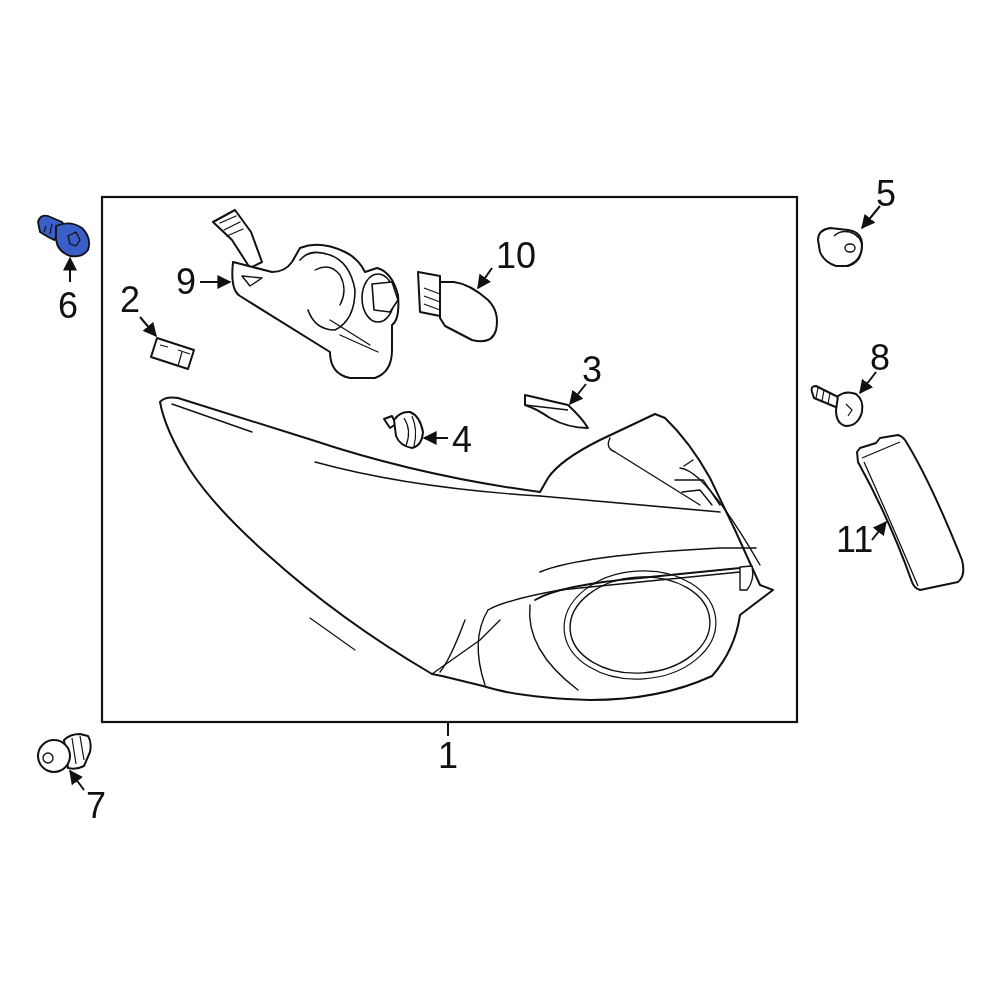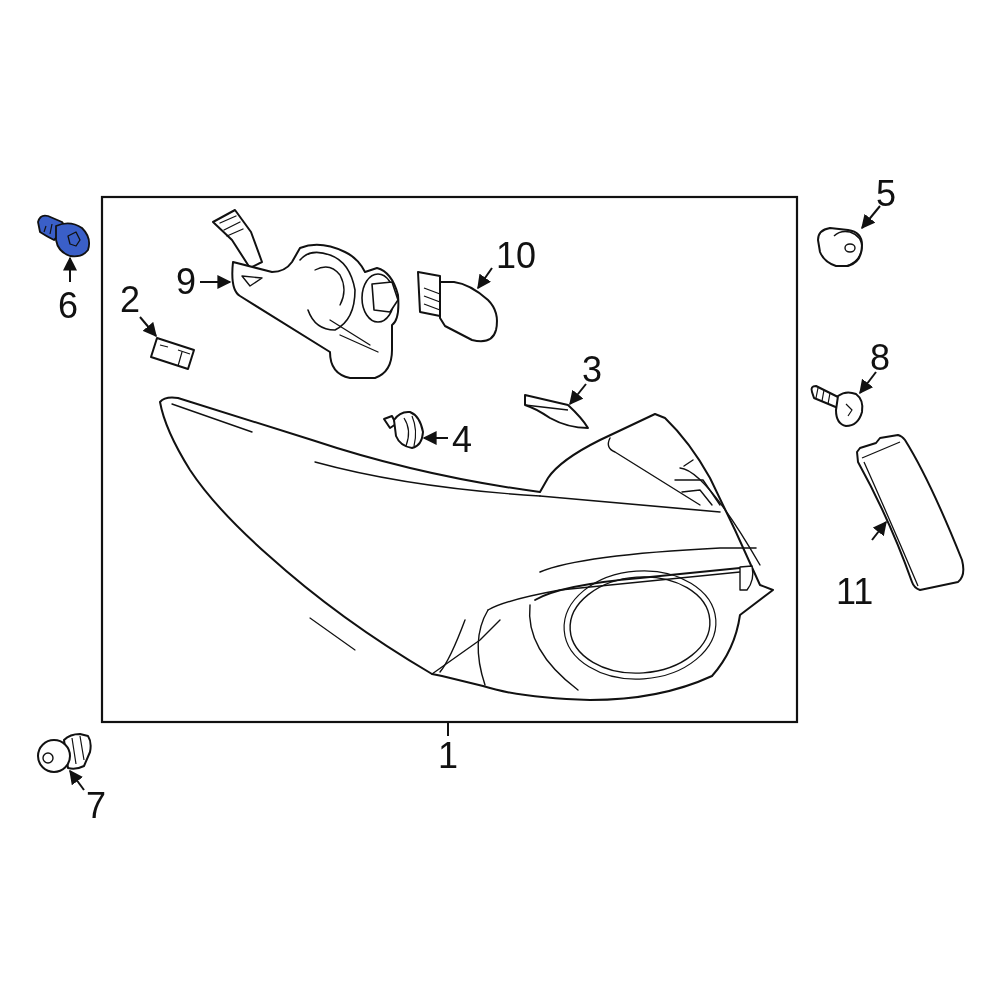--- a/index.html
+++ b/index.html
@@ -125,13 +125,13 @@
 <div class="callout" style="left:438px; top:738px;">1</div>
 <div class="callout" style="left:120px; top:282px;">2</div>
 <div class="callout" style="left:582px; top:352px;">3</div>
 <div class="callout" style="left:452px; top:422px;">4</div>
 <div class="callout" style="left:876px; top:176px;">5</div>
 <div class="callout" style="left:58px; top:288px;">6</div>
 <div class="callout" style="left:86px; top:788px;">7</div>
 <div class="callout" style="left:870px; top:340px;">8</div>
 <div class="callout" style="left:176px; top:264px;">9</div>
 <div class="callout" style="left:486px; top:238px;margin-left:10px;">10</div>
-<div class="callout" style="left:836px; top:574px;text-align:center;">11</div>
+<div class="callout" style="left:836px; top:522px;text-align:center;">11</div>
 
 </body></html>

